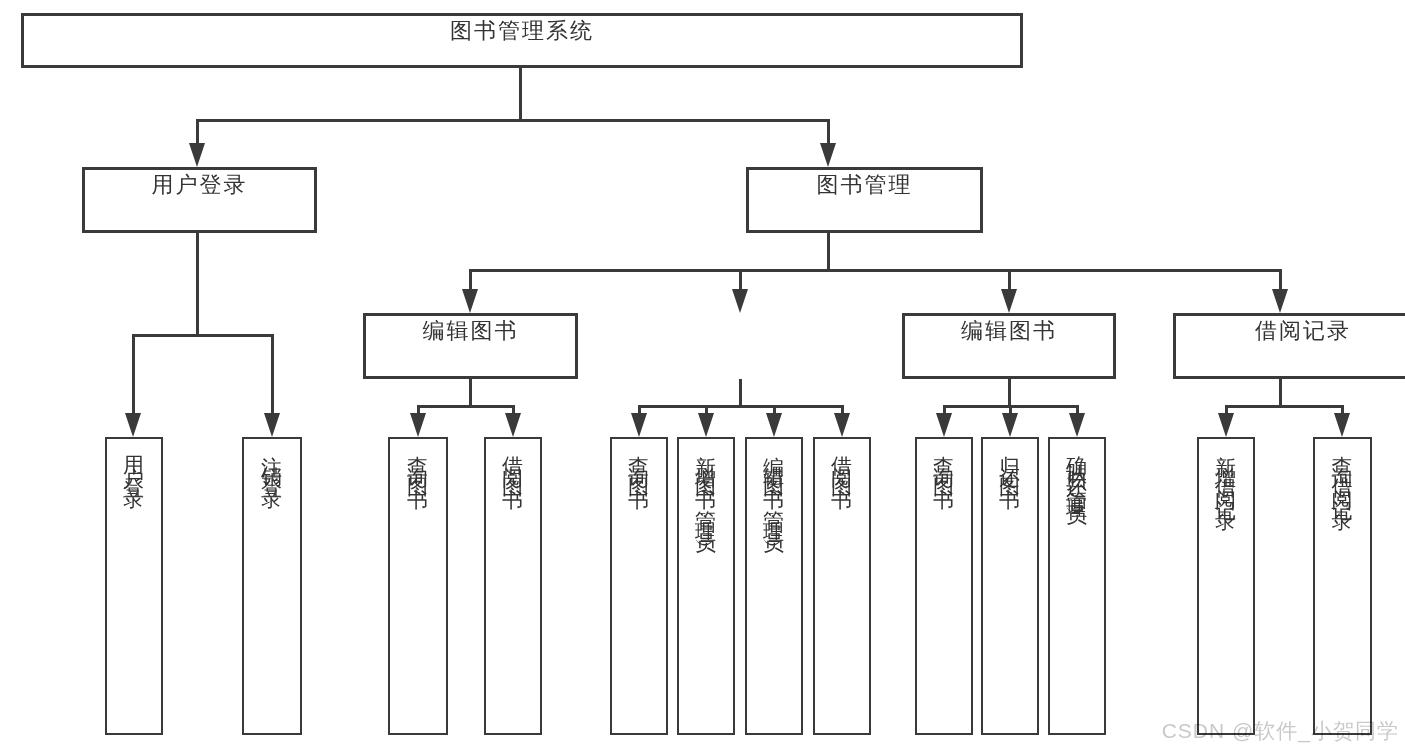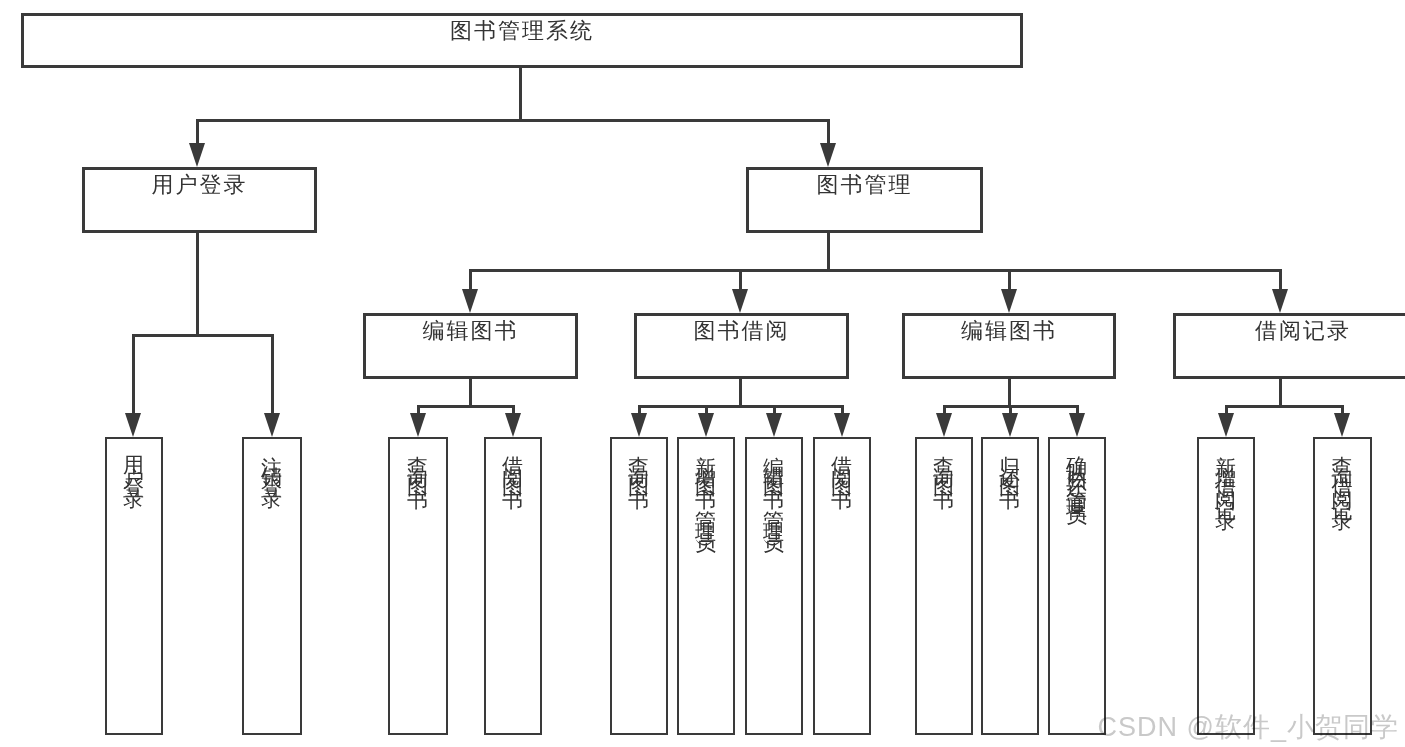--- a/index.html
+++ b/index.html
@@ -25,21 +25,21 @@
     writing-mode:vertical-rl;text-orientation:mixed;
     letter-spacing:11px;line-height:1;white-space:nowrap;
   }
   .line{position:absolute;background:var(--line);}
   .arrow{
     position:absolute;width:0;height:0;
     border-left:8px solid transparent;border-right:8px solid transparent;
     border-top:24px solid var(--line);
   }
   .watermark{
-    position:absolute;right:6px;bottom:2px;font-size:27px;letter-spacing:1px;
+    position:absolute;right:6px;bottom:2px;font-size:21px;letter-spacing:1px;
     color:var(--wm);mix-blend-mode:multiply;z-index:5;white-space:nowrap;
   }
 </style>
 </head>
 <body>
 
 <div class="canvas">
 
   <div class="box" style="left:21px;top:13px;width:1002px;height:55px;">
     <span>图书管理系统</span>
@@ -72,23 +72,20 @@
   <div class="arrow" style="left:462px;top:289px;"></div>
   <div class="line" style="left:739px;top:269px;width:3px;height:21px;"></div>
   <div class="arrow" style="left:732px;top:289px;"></div>
   <div class="line" style="left:1008px;top:269px;width:3px;height:21px;"></div>
   <div class="arrow" style="left:1001px;top:289px;"></div>
   <div class="line" style="left:1279px;top:269px;width:3px;height:21px;"></div>
   <div class="arrow" style="left:1272px;top:289px;"></div>
 
   <div class="box" style="left:363px;top:313px;width:215px;height:66px;">
     <span>编辑图书</span>
-  </div>
-  <div class="box" style="left:634px;top:313px;width:215px;height:66px;">
-    <span>图书借阅</span>
   </div>
   <div class="box" style="left:902px;top:313px;width:214px;height:66px;">
     <span>编辑图书</span>
   </div>
   <div class="box" style="left:1173px;top:313px;width:260px;height:66px;">
     <span>借阅记录</span>
   </div>
 
   <div class="line" style="left:469px;top:379px;width:3px;height:29px;"></div>
   <div class="line" style="left:417px;top:405px;width:98px;height:3px;"></div>

